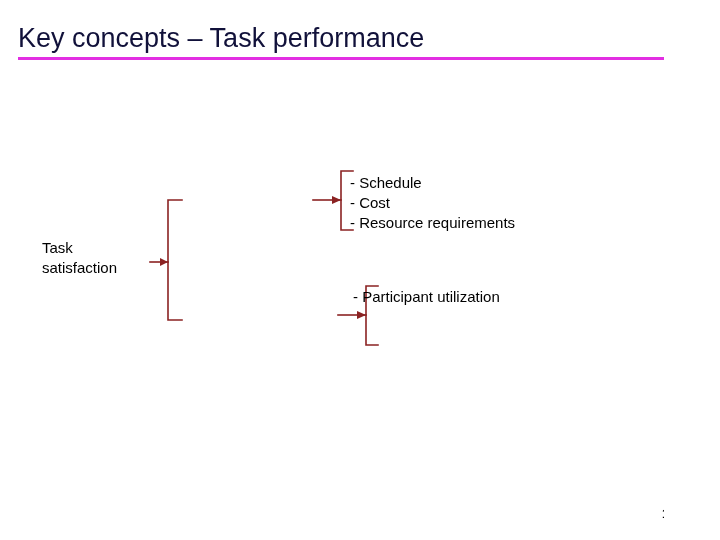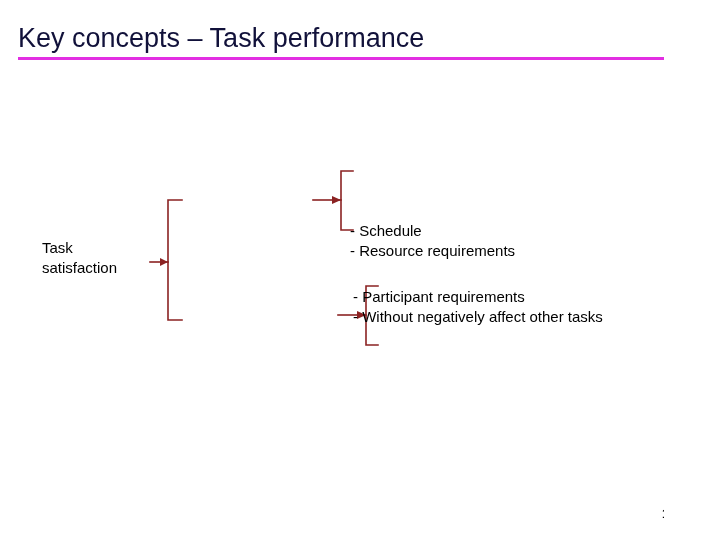--- a/index.html
+++ b/index.html
@@ -65,21 +65,20 @@
   .leaf-list {
     position: absolute;
     color: #000000;
     font-size: 15px;
     line-height: 20px;
     white-space: nowrap;
   }
   #leaf-list-efficiency {
     left: 350px;
     top: 173px;
-    margin-top: 48px;
   }
   #leaf-list-effectiveness {
     left: 353px;
     top: 287px;
   }
   .leaf-item {
     display: block;
   }
 
   
@@ -131,30 +130,30 @@
 
 
   <svg id="bracket-efficiency" class="bracket-svg" width="50" height="80" viewBox="0 0 50 80">
     <path class="bk-line" d="M 48 7 L 36 7 L 36 66 L 48 66"></path>
     <path class="bk-line" d="M 36 36 L 8 36"></path>
     <polygon class="bk-arrow" points="36,36 27,32 27,40"></polygon>
   </svg>
 
   <div class="leaf-list" id="leaf-list-efficiency">
     <span class="leaf-item">- Schedule</span>
+    <span class="leaf-item">- Cost</span>
     <span class="leaf-item">- Resource requirements</span>
   </div>
 
 
   <svg id="bracket-effectiveness" class="bracket-svg" width="50" height="80" viewBox="0 0 50 80">
     <path class="bk-line" d="M 48 4 L 36 4 L 36 63 L 48 63"></path>
     <path class="bk-line" d="M 36 33 L 8 33"></path>
     <polygon class="bk-arrow" points="36,33 27,29 27,37"></polygon>
   </svg>
 
   <div class="leaf-list" id="leaf-list-effectiveness">
-    <span class="leaf-item">- Participant requirements</span>
-    <span class="leaf-item">- Without negatively affect other tasks</span>
+    <span class="leaf-item">- Participant utilization</span>
   </div>
 
   <div id="page-number">13</div>
 
 </div>
 
 </body></html>

